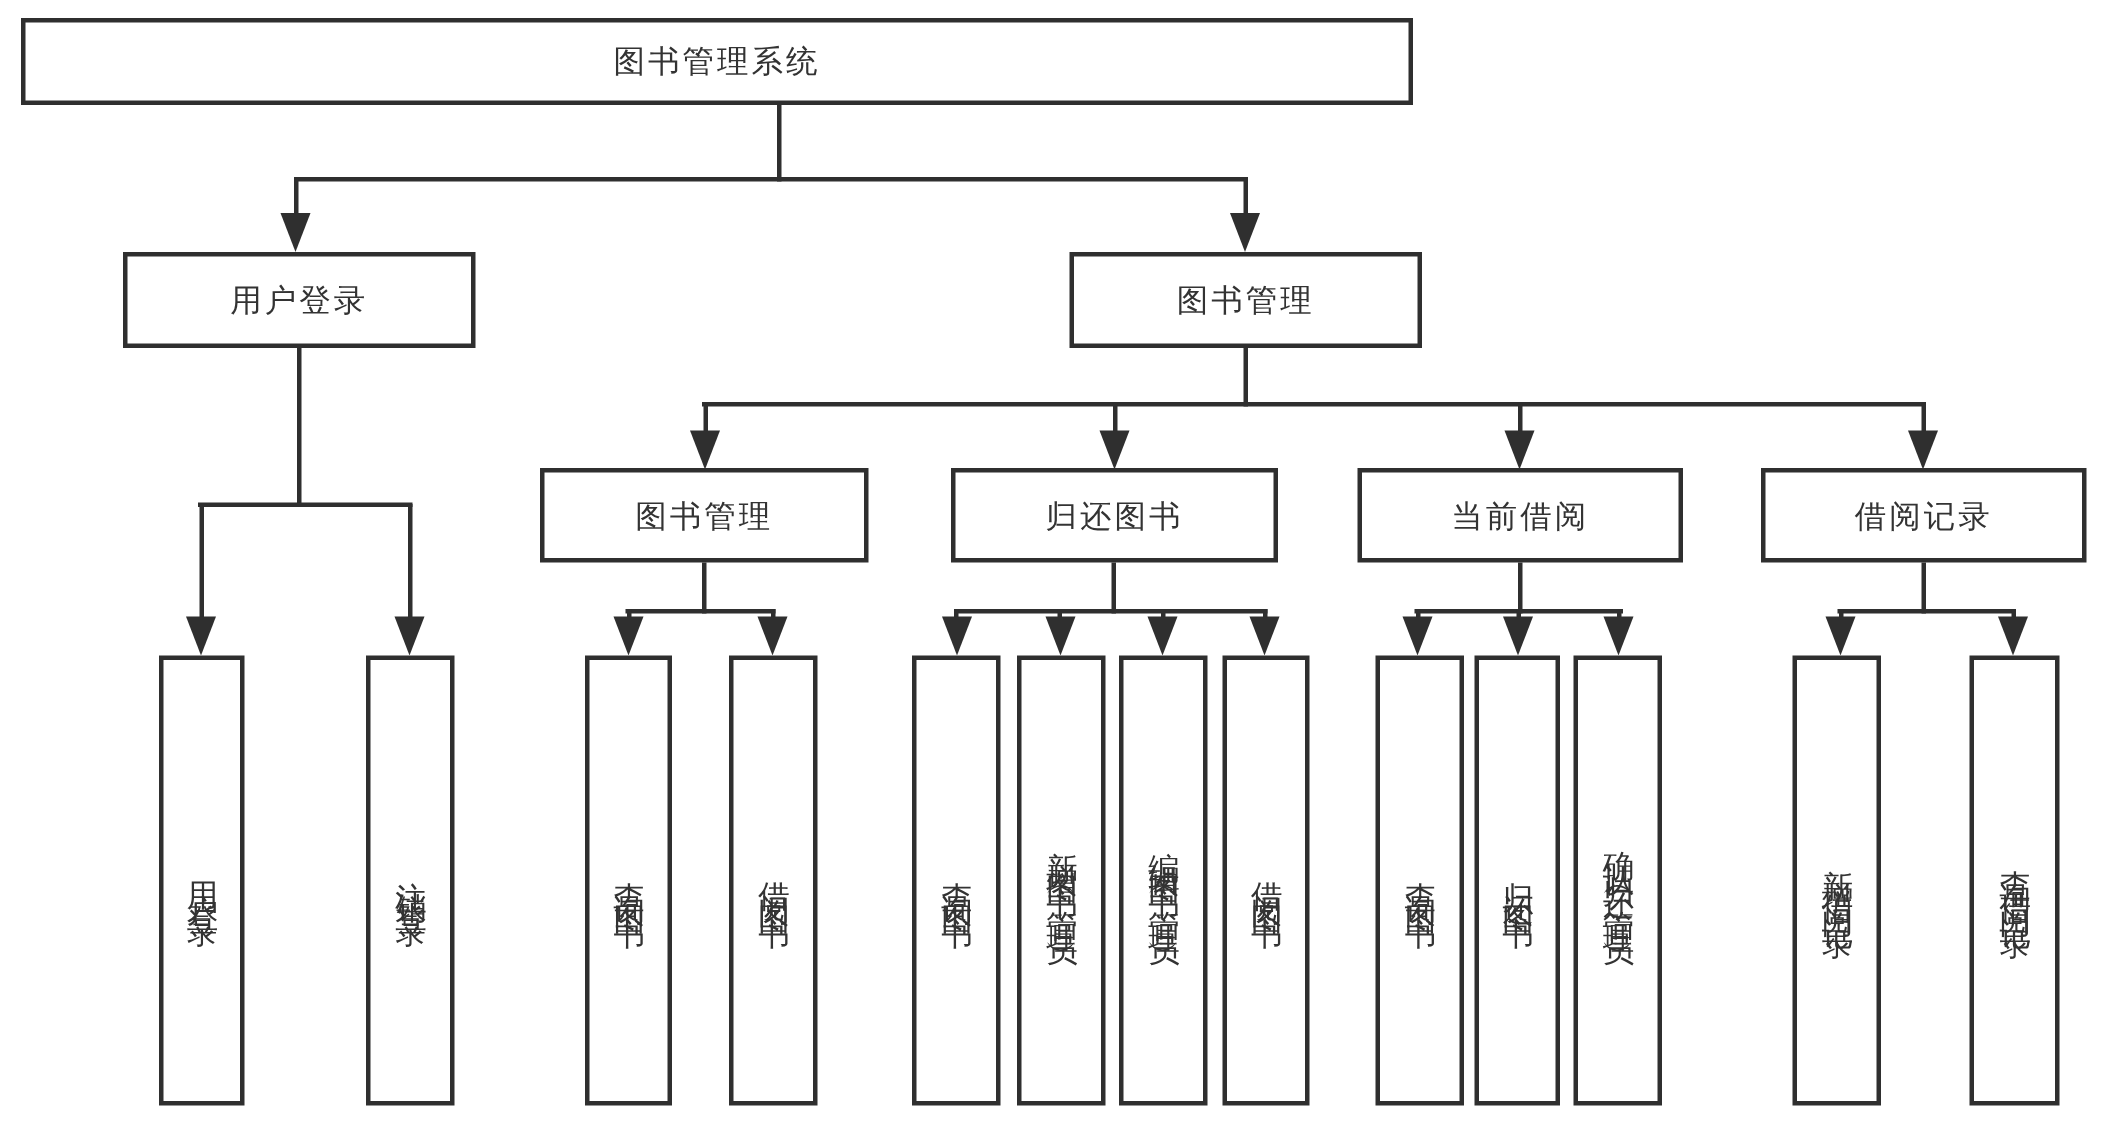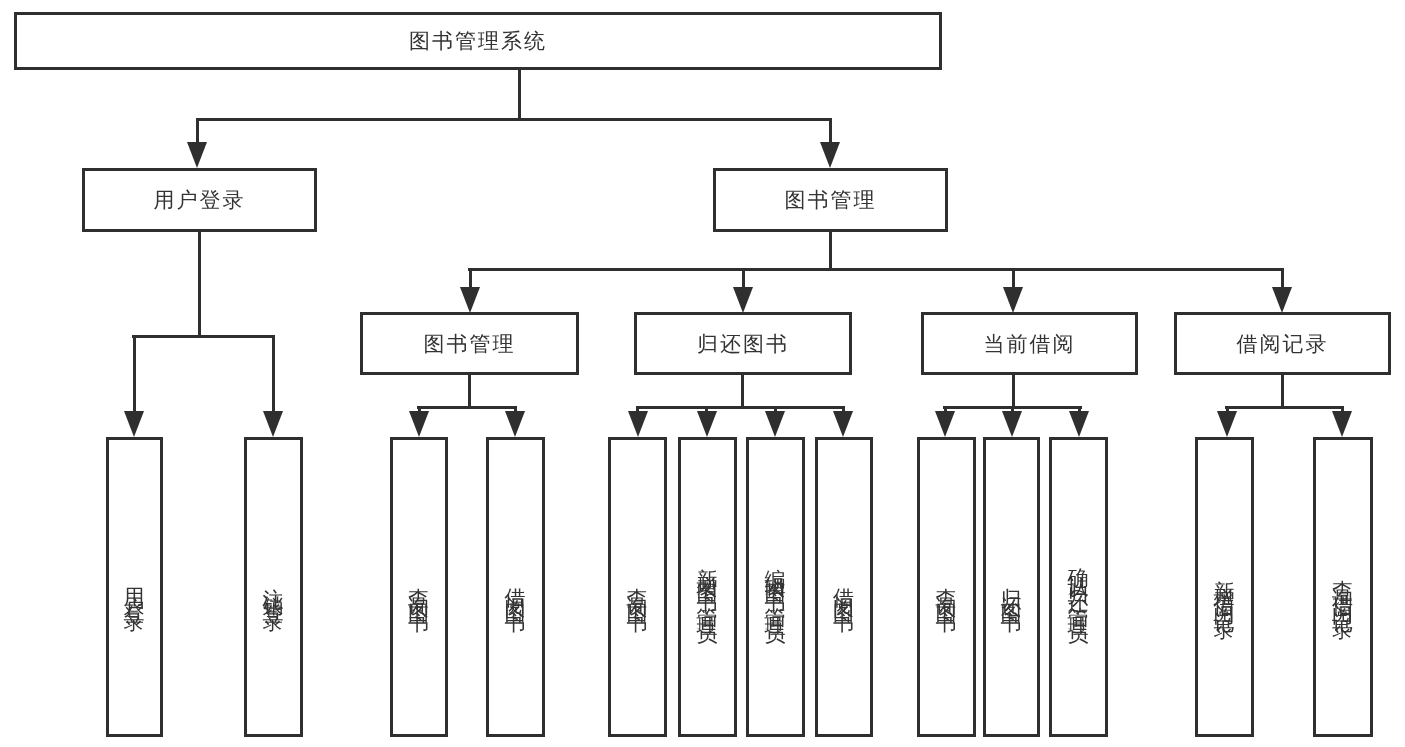--- a/index.html
+++ b/index.html
@@ -75,21 +75,21 @@
   <div class="arrow" style="left:460px; top:287px;"></div>
   <div class="vline" style="left:742px; top:269px; height:22px;"></div>
   <div class="arrow" style="left:733px; top:287px;"></div>
   <div class="vline" style="left:1012px; top:269px; height:22px;"></div>
   <div class="arrow" style="left:1003px; top:287px;"></div>
   <div class="vline" style="left:1281px; top:269px; height:22px;"></div>
   <div class="arrow" style="left:1272px; top:287px;"></div>
 
   <div class="box" style="left:360px; top:312px; width:219px; height:63px;">图书管理</div>
   <div class="box" style="left:634px; top:312px; width:218px; height:63px;">归还图书</div>
-  <div class="box" style="left:905px; top:312px; width:217px; height:63px;margin-left:16px;">当前借阅</div>
+  <div class="box" style="left:905px; top:312px; width:217px; height:63px;">当前借阅</div>
   <div class="box" style="left:1174px; top:312px; width:217px; height:63px;">借阅记录</div>
 
   <div class="vline" style="left:468px; top:375px; height:34px;"></div>
   <div class="hline" style="left:417px; top:406px; width:100px;"></div>
   <div class="vline" style="left:418px; top:406px; height:9px;"></div>
   <div class="arrow" style="left:409px; top:411px;"></div>
   <div class="vline" style="left:514px; top:406px; height:9px;"></div>
   <div class="arrow" style="left:505px; top:411px;"></div>
 
   <div class="vline" style="left:741px; top:375px; height:34px;"></div>

